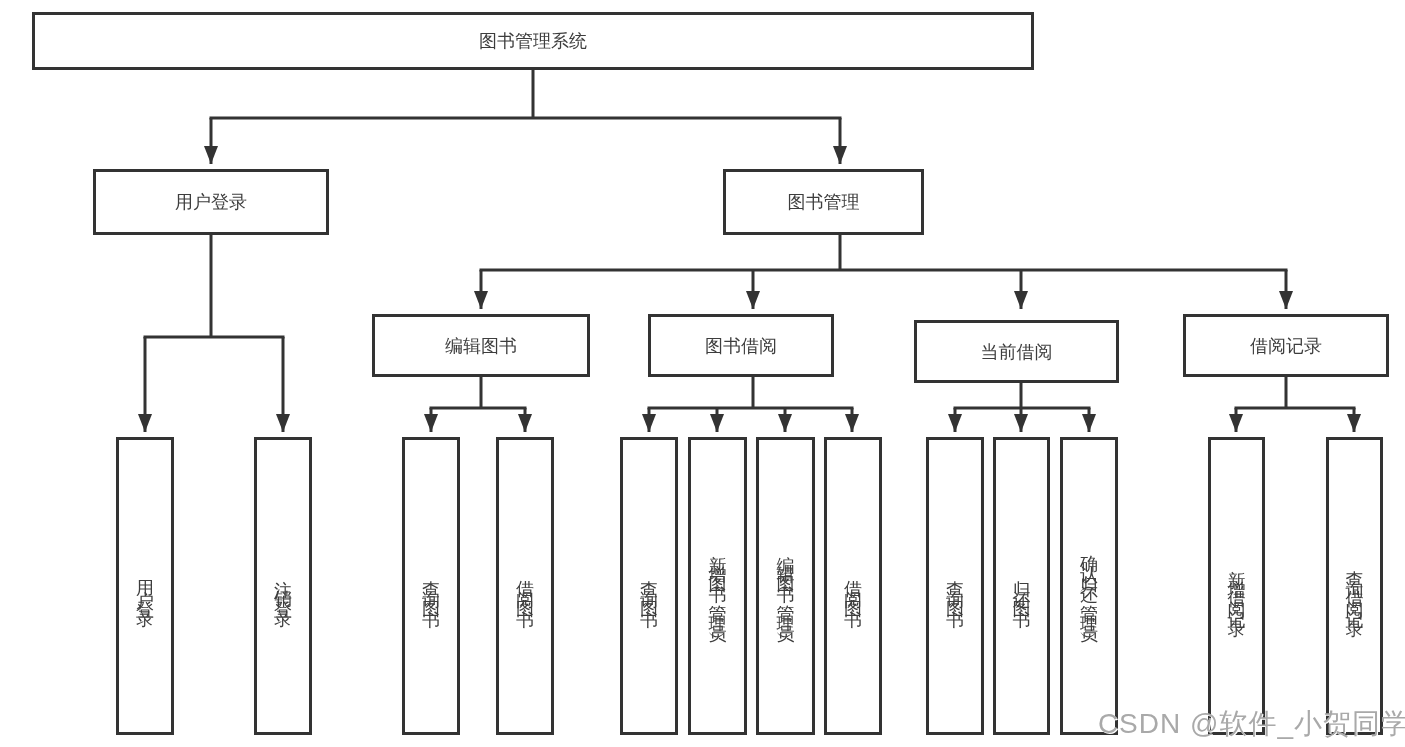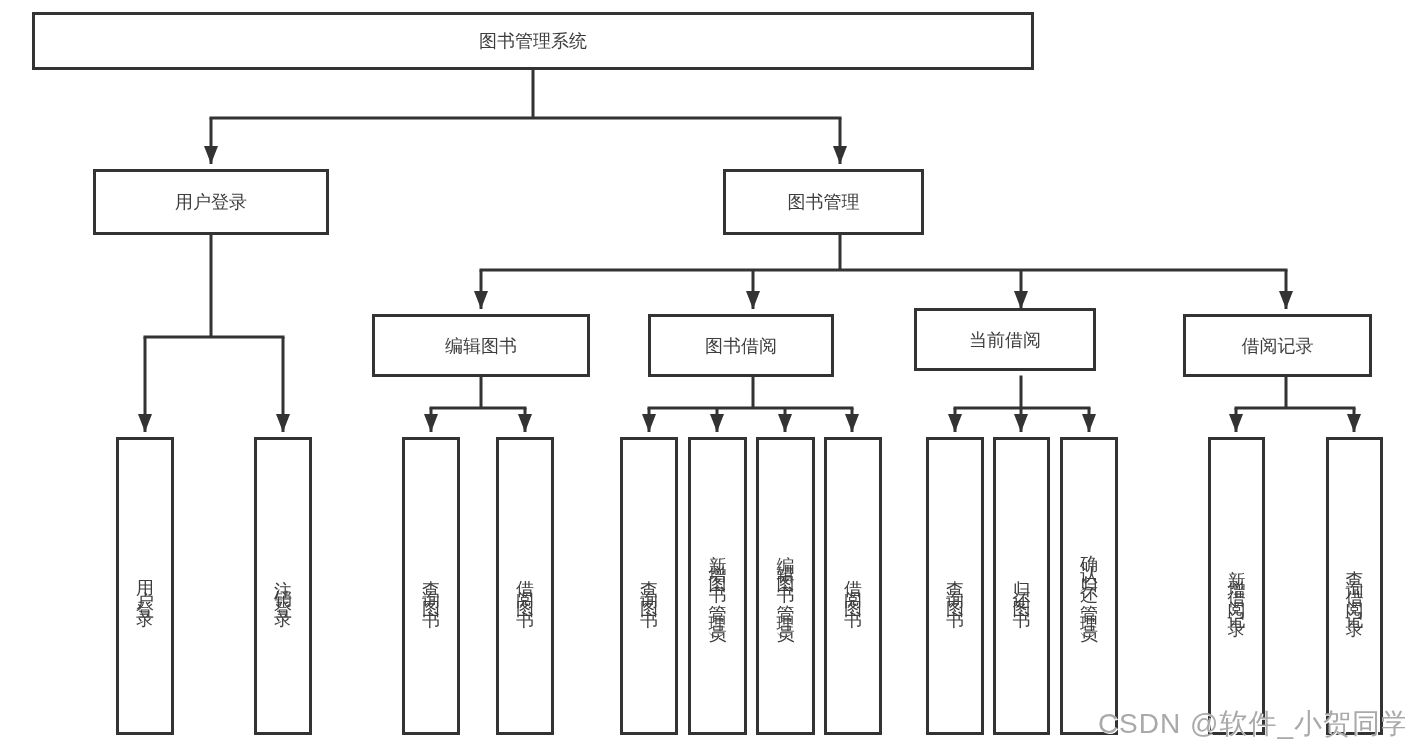--- a/index.html
+++ b/index.html
@@ -96,22 +96,22 @@
     </g>
   </svg>
 
   <div class="box" style="left:21px; top:12px; width:1002px; height:58px;">图书管理系统</div>
 
   <div class="box" style="left:82px; top:169px; width:236px; height:66px;">用户登录</div>
   <div class="box" style="left:712px; top:169px; width:201px; height:66px;">图书管理</div>
 
   <div class="box" style="left:361px; top:314px; width:218px; height:63px;">编辑图书</div>
   <div class="box" style="left:637px; top:314px; width:186px; height:63px;">图书借阅</div>
-  <div class="box" style="left:903px; top:308px; width:182px; height:63px;">当前借阅</div>
-  <div class="box" style="left:1172px; top:314px; width:189px; height:63px;">借阅记录</div>
+  <div class="box" style="left:903px; top:320px; width:205px; height:63px;">当前借阅</div>
+  <div class="box" style="left:1172px; top:314px; width:206px; height:63px;">借阅记录</div>
 
   <div class="box v-box" style="left:105px; top:437px; width:58px; height:298px;">用户登录</div>
   <div class="box v-box" style="left:243px; top:437px; width:58px; height:298px;">注销登录</div>
 
   <div class="box v-box" style="left:391px; top:437px; width:58px; height:298px;">查询图书</div>
   <div class="box v-box" style="left:485px; top:437px; width:58px; height:298px;">借阅图书</div>
 
   <div class="box v-box" style="left:609px; top:437px; width:58px; height:298px;">查询图书</div>
   <div class="box v-box" style="left:677px; top:437px; width:59px; height:298px;">新增图书（管理员）</div>
   <div class="box v-box" style="left:745px; top:437px; width:59px; height:298px;">编辑图书（管理员）</div>

